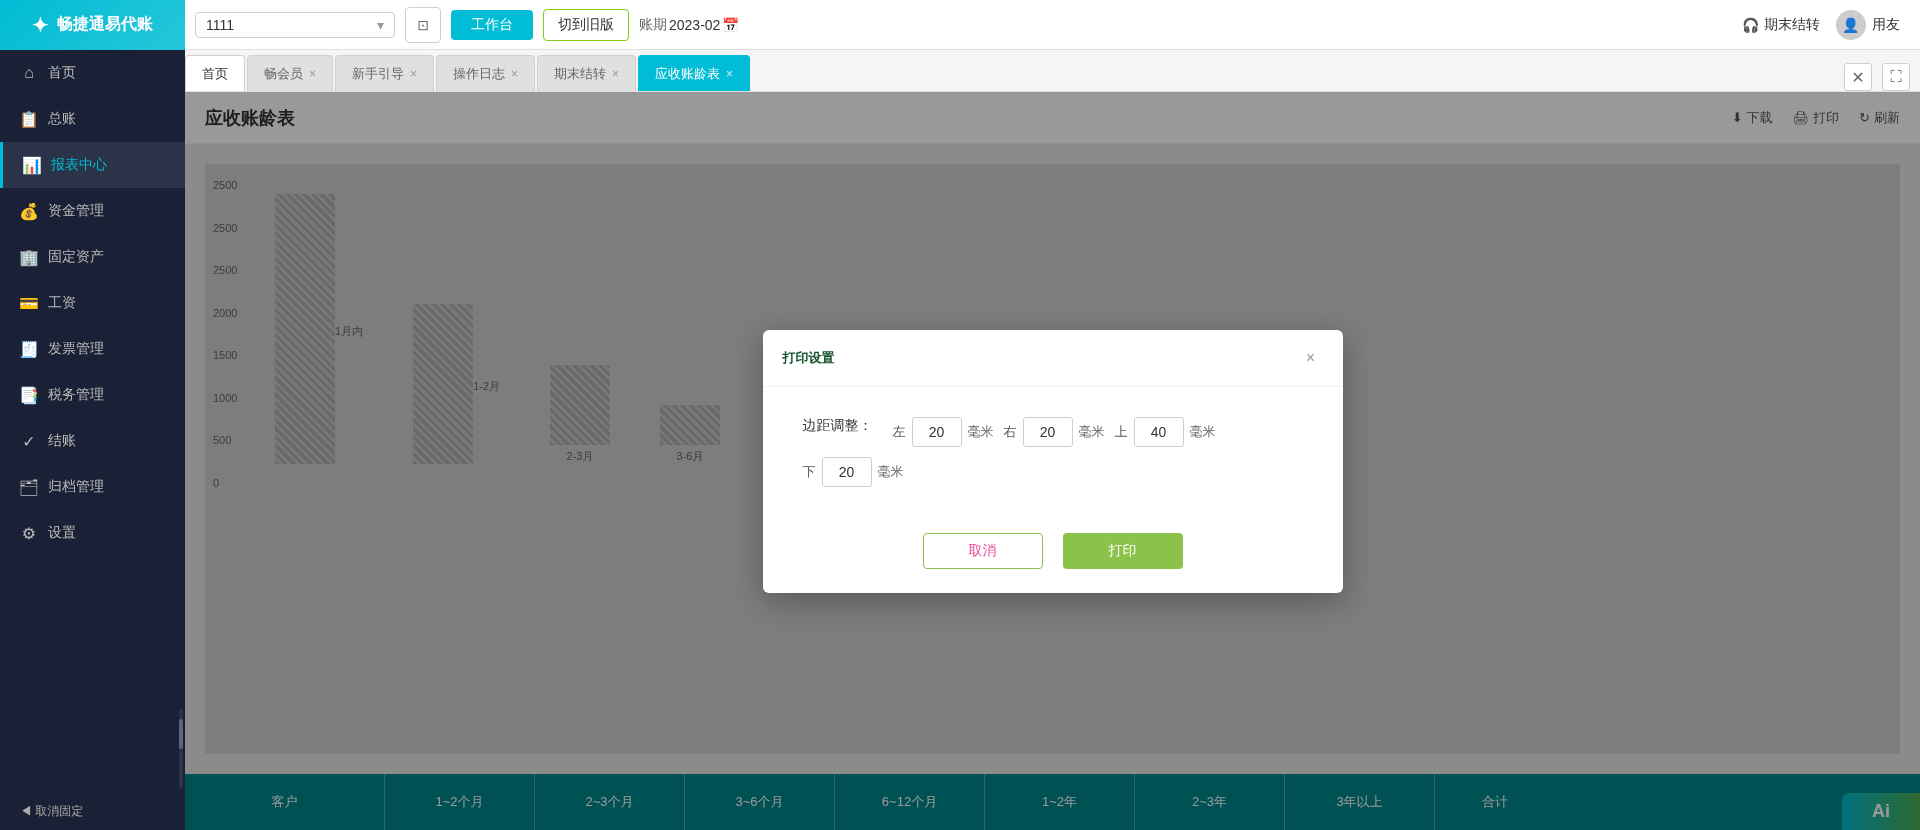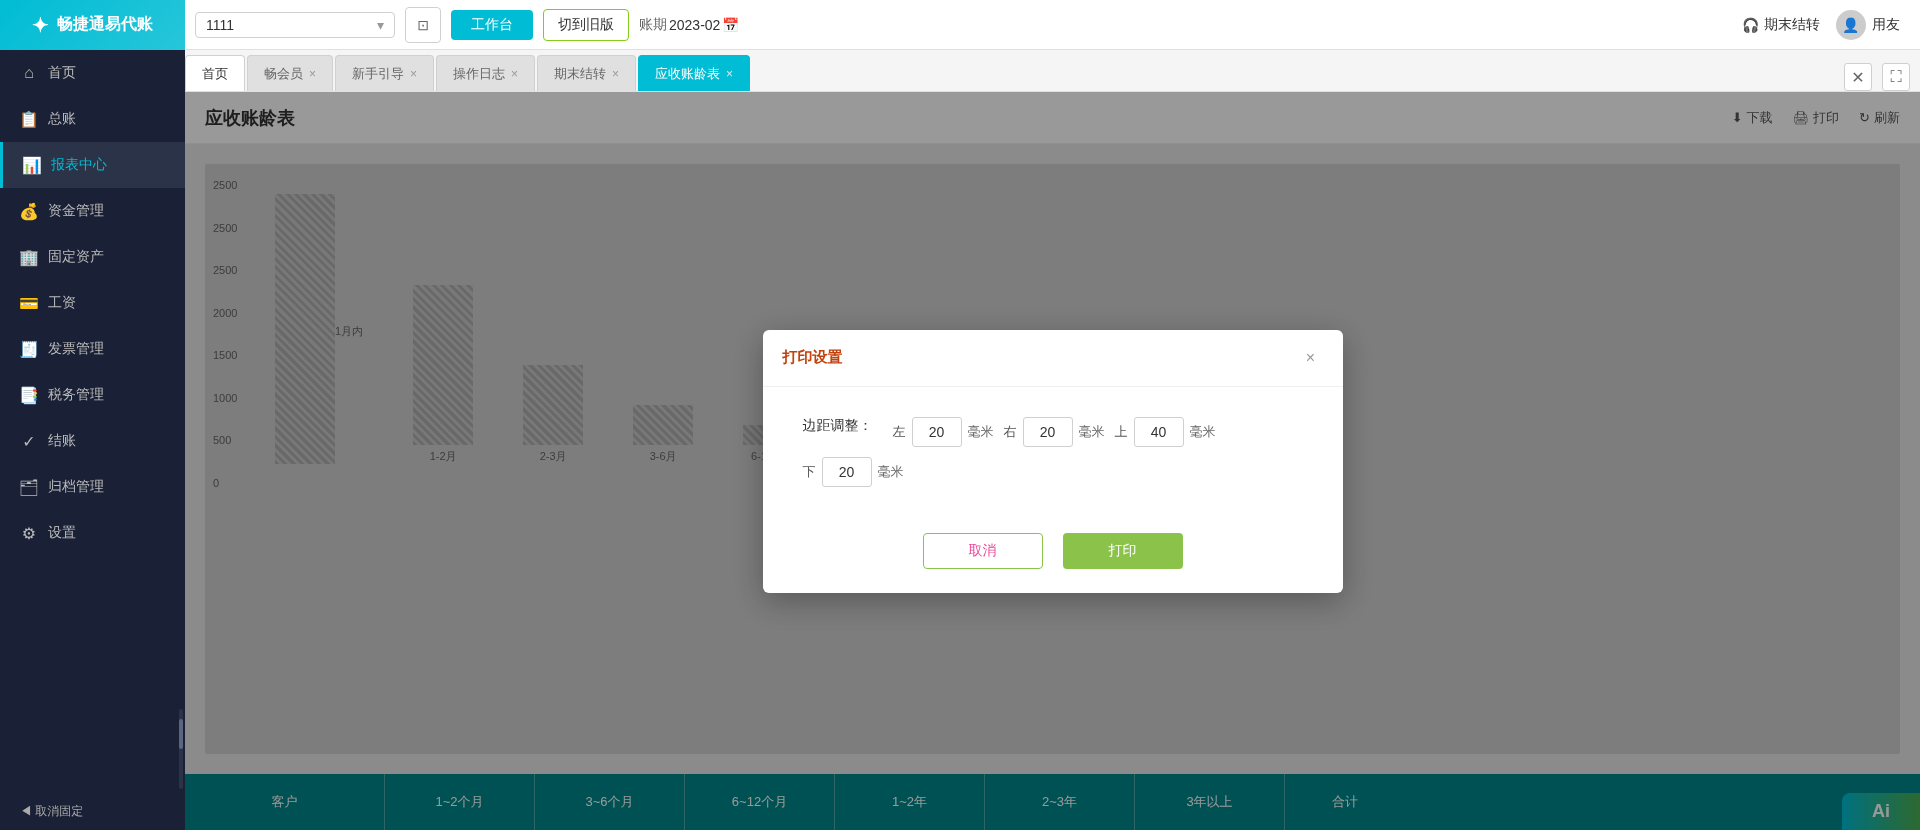--- a/index.html
+++ b/index.html
@@ -361,23 +361,23 @@
       width: 580px;
       overflow: hidden;
     }
     .modal-header {
       padding: 16px 20px;
       display: flex;
       align-items: center;
       border-bottom: 1px solid #f0f0f0;
     }
     .modal-title {
-      font-size: 15px;
+      font-size: 13px;
       font-weight: 600;
-      color: #c2410c;
+      color: #14532d;
       flex: 1;
     }
     .modal-close {
       cursor: pointer;
       color: #999;
       font-size: 16px;
       width: 24px;
       height: 24px;
       display: flex;
       align-items: center;
@@ -630,21 +630,21 @@
               <span class="chart-y-label">2500</span>
               <span class="chart-y-label">2500</span>
               <span class="chart-y-label">2500</span>
             </div>
 
             <div style="display:flex; align-items:flex-end; gap:50px; height:320px; padding: 10px 40px 40px 50px;">
               <div style="display:flex;flex-direction:row;align-items:center;">
                 <div class="chart-bar" style="height:270px;"></div>
                 <span class="chart-label">1月内</span>
               </div>
-              <div style="display:flex;flex-direction:column;align-items:center;">
+              <div style="display:flex;flex-direction:row;align-items:center;">
                 <div class="chart-bar" style="height:160px;"></div>
                 <span class="chart-label">1-2月</span>
               </div>
               <div style="display:flex;flex-direction:column;align-items:center;">
                 <div class="chart-bar" style="height:80px;"></div>
                 <span class="chart-label">2-3月</span>
               </div>
               <div style="display:flex;flex-direction:column;align-items:center;">
                 <div class="chart-bar" style="height:40px;"></div>
                 <span class="chart-label">3-6月</span>
@@ -668,20 +668,23 @@
             </div>
           </div>
         </div>
 
         <div class="table-footer">
           <div class="table-col" style="width:200px;">
             <span>客户</span>
           </div>
           <div class="table-col" style="width:150px;">
             <span>1~2个月</span>
+          </div>
+          <div class="table-col" style="width:150px;">
+            <span>2~3个月</span>
           </div>
           <div class="table-col" style="width:150px;">
             <span>3~6个月</span>
           </div>
           <div class="table-col" style="width:150px;">
             <span>6~12个月</span>
           </div>
           <div class="table-col" style="width:150px;">
             <span>1~2年</span>
           </div>

